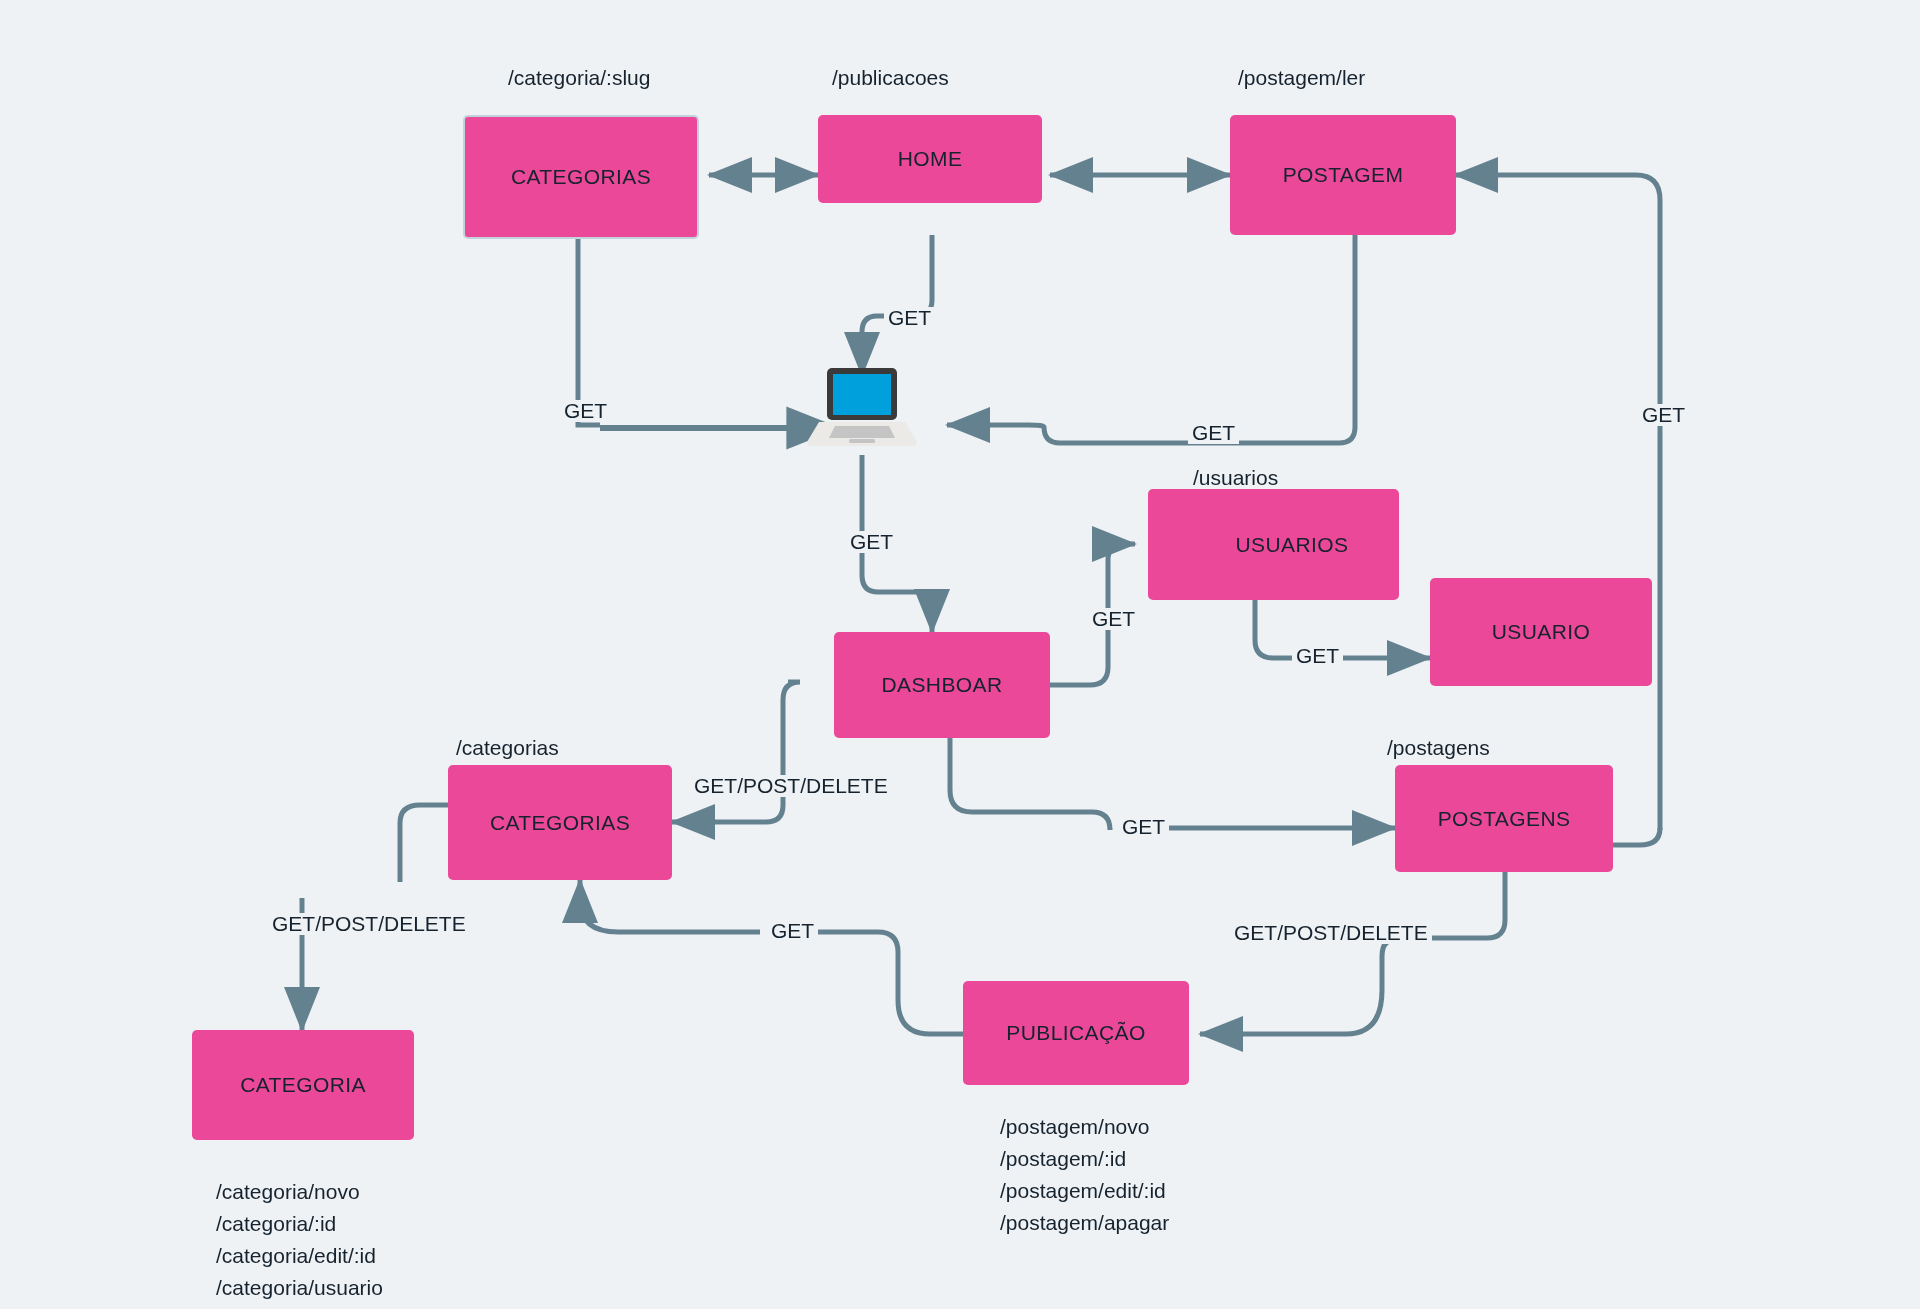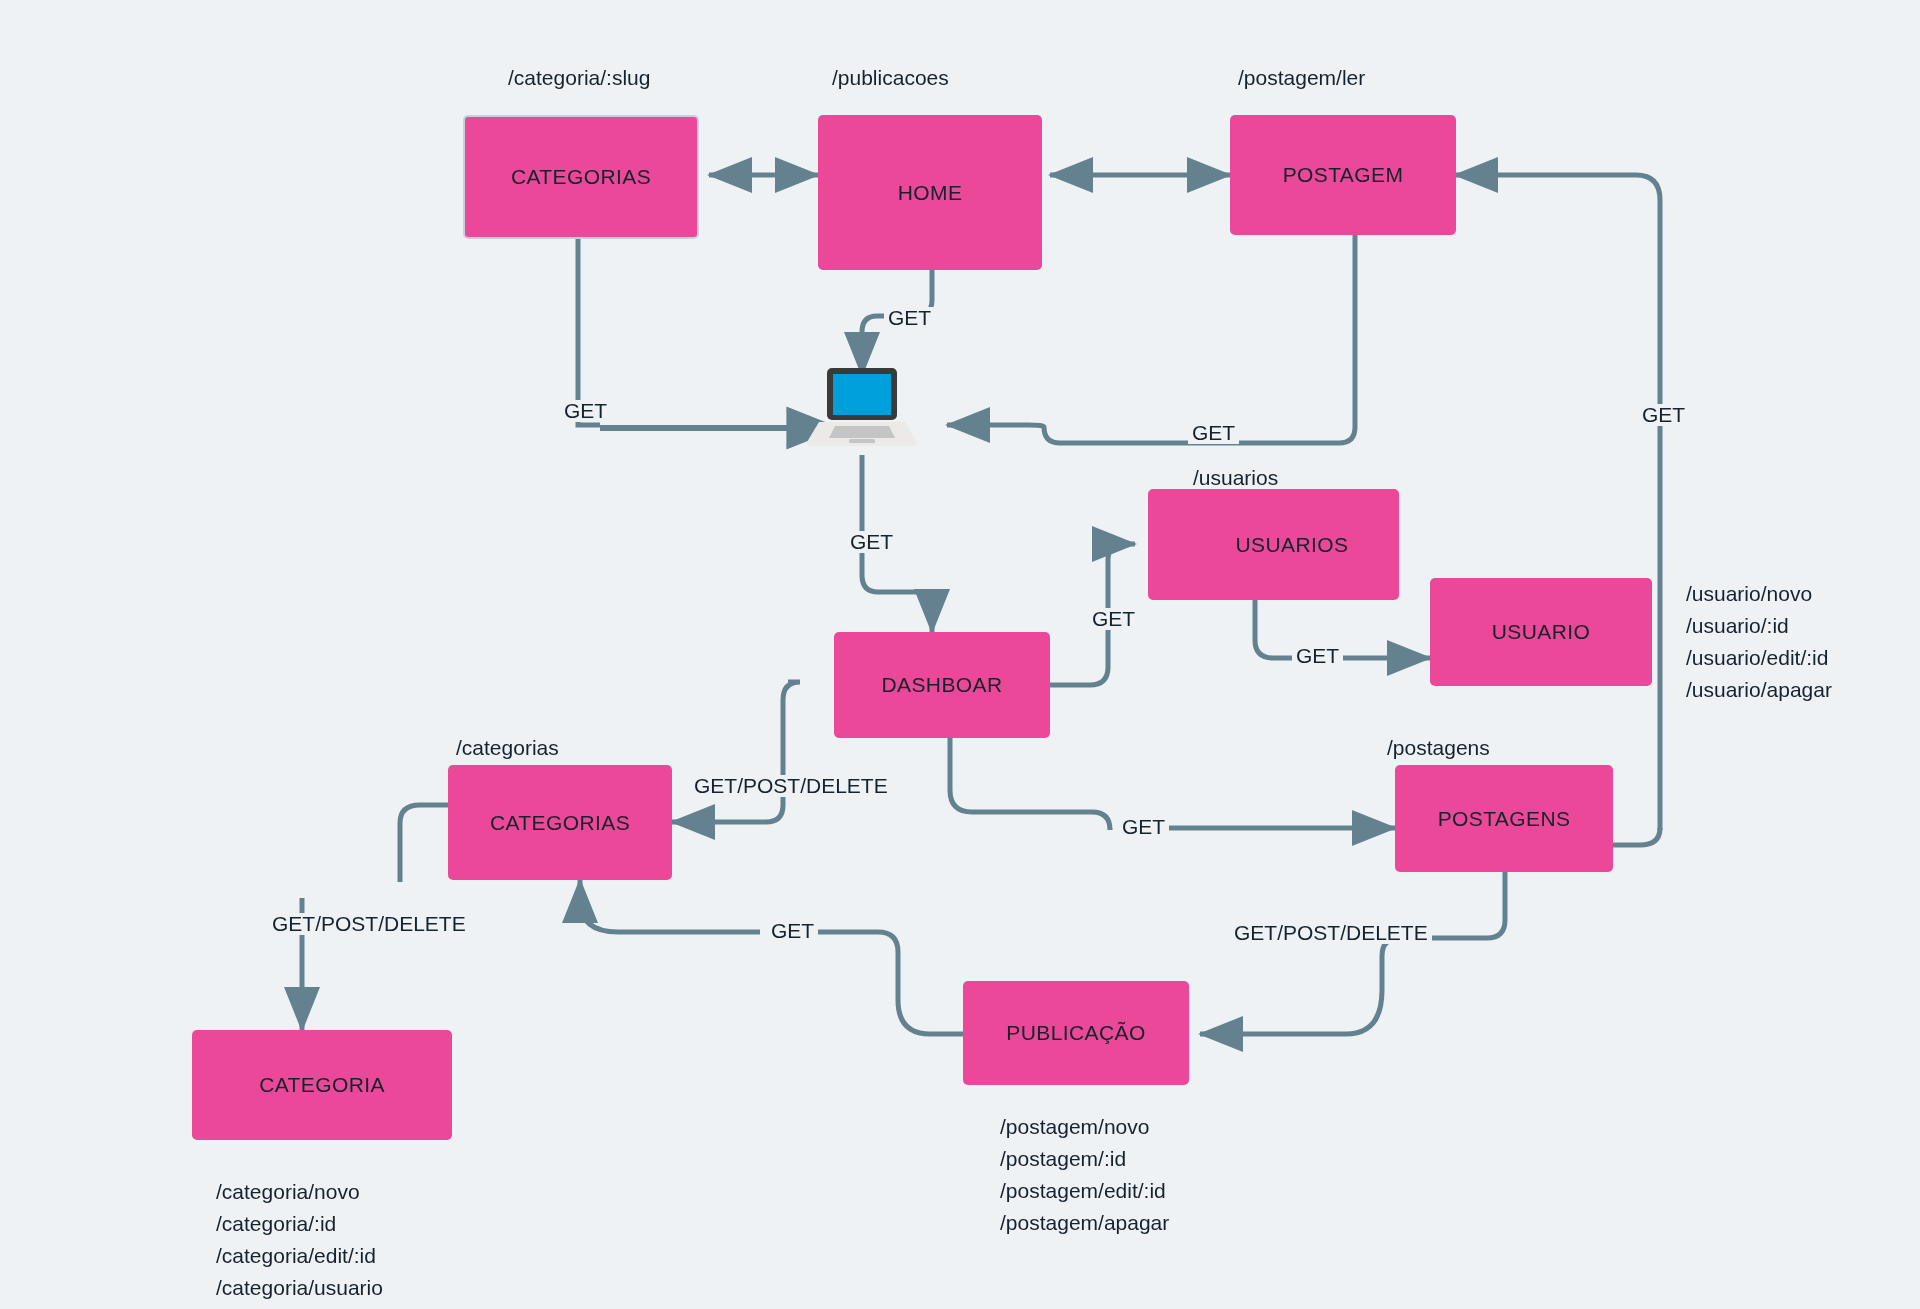--- a/index.html
+++ b/index.html
@@ -138,21 +138,21 @@
       <path d="M12,60 L98,60 L110,80 Q110,84 105,84 L5,84 Q0,84 0,80 Z" fill="#ebeae6"></path>
       <path d="M28,64 L82,64 L88,76 L22,76 Z" fill="#c4c4c4"></path>
       <rect x="42" y="77" width="26" height="4" rx="1.5" fill="#c4c4c4"></rect>
     </svg>
   </div>
 
   <div class="node outlined" style="left:463px; top:115px; width:232px; height:120px;">
     <span>CATEGORIAS</span>
   </div>
 
-  <div class="node" style="left:818px; top:115px; width:224px; height:155px;">
+  <div class="node" style="left:818px; top:115px; width:224px; height:88px;">
     <span>HOME</span>
   </div>
 
   <div class="node" style="left:1230px; top:115px; width:226px; height:120px;">
     <span>POSTAGEM</span>
   </div>
 
   <div class="node" style="left:1148px; top:489px; width:214px; height:111px;padding-left:37px;">
     <span>USUARIOS</span>
   </div>
@@ -166,21 +166,21 @@
   </div>
 
   <div class="node" style="left:448px; top:765px; width:224px; height:115px;">
     <span>CATEGORIAS</span>
   </div>
 
   <div class="node" style="left:1395px; top:765px; width:218px; height:107px;">
     <span>POSTAGENS</span>
   </div>
 
-  <div class="node" style="left:192px; top:1030px; width:260px; height:110px;">
+  <div class="node" style="left:192px; top:1030px; width:222px; height:110px;">
     <span>CATEGORIA</span>
   </div>
 
   <div class="node" style="left:963px; top:981px; width:226px; height:104px;">
     <span>PUBLICAÇÃO</span>
   </div>
 
   <div class="route-label" style="left:508px; top:66px;">/categoria/:slug</div>
 
   <div class="route-label" style="left:832px; top:66px;">/publicacoes</div>
@@ -210,26 +210,20 @@
   <div class="edge-label" style="left:690px; top:775px;">GET/POST/DELETE</div>
 
   <div class="edge-label" style="left:1118px; top:816px;">GET</div>
 
   <div class="edge-label" style="left:268px; top:913px;">GET/POST/DELETE</div>
 
   <div class="edge-label" style="left:1230px; top:922px;">GET/POST/DELETE</div>
 
   <div class="edge-label" style="left:767px; top:920px;">GET</div>
 
-  <div class="route-list" style="left:1686px; top:578px;">
-    <div>/usuario/novo</div>
-    <div>/usuario/:id</div>
-    <div>/usuario/edit/:id</div>
-    <div>/usuario/apagar</div>
-  </div>
 
   <div class="route-list" style="left:216px; top:1176px;">
     <div>/categoria/novo</div>
     <div>/categoria/:id</div>
     <div>/categoria/edit/:id</div>
     <div>/categoria/usuario</div>
   </div>
 
   <div class="route-list" style="left:1000px; top:1111px;">
     <div>/postagem/novo</div>

